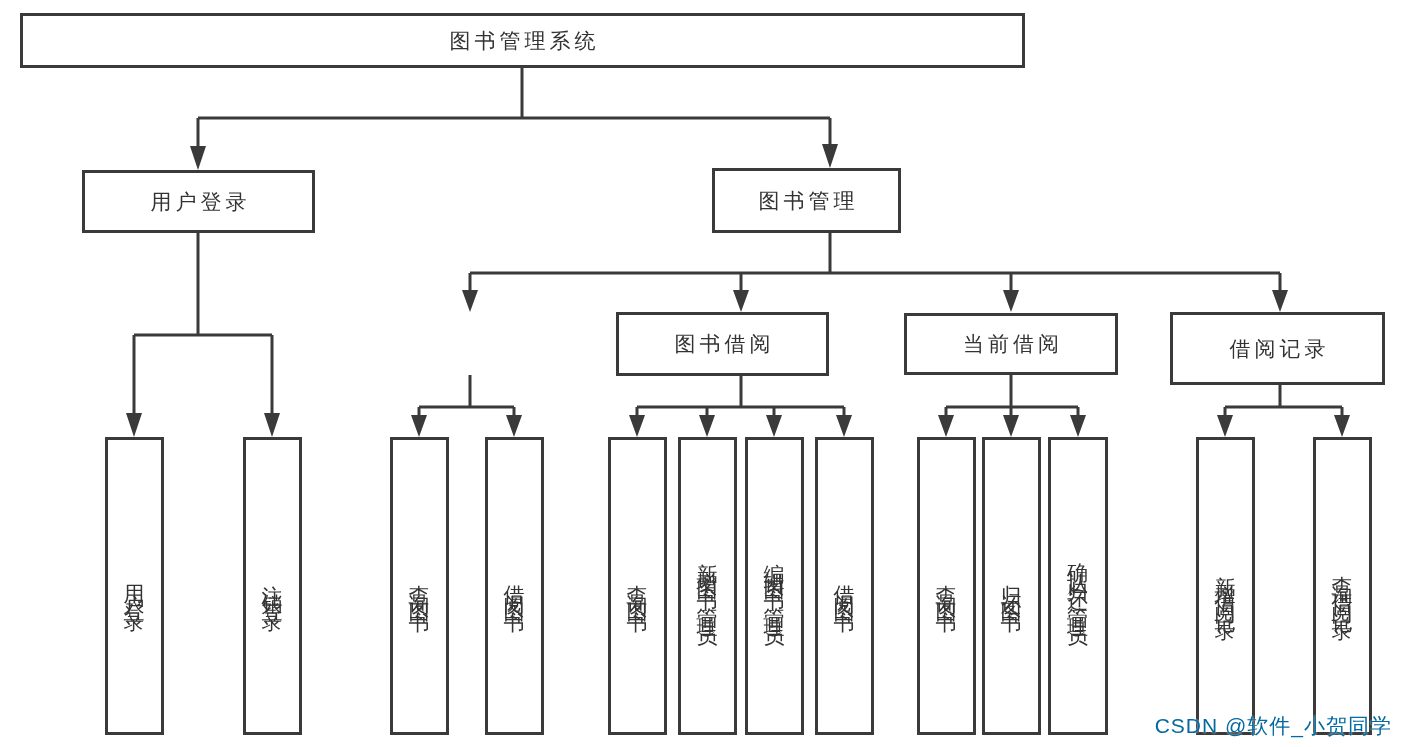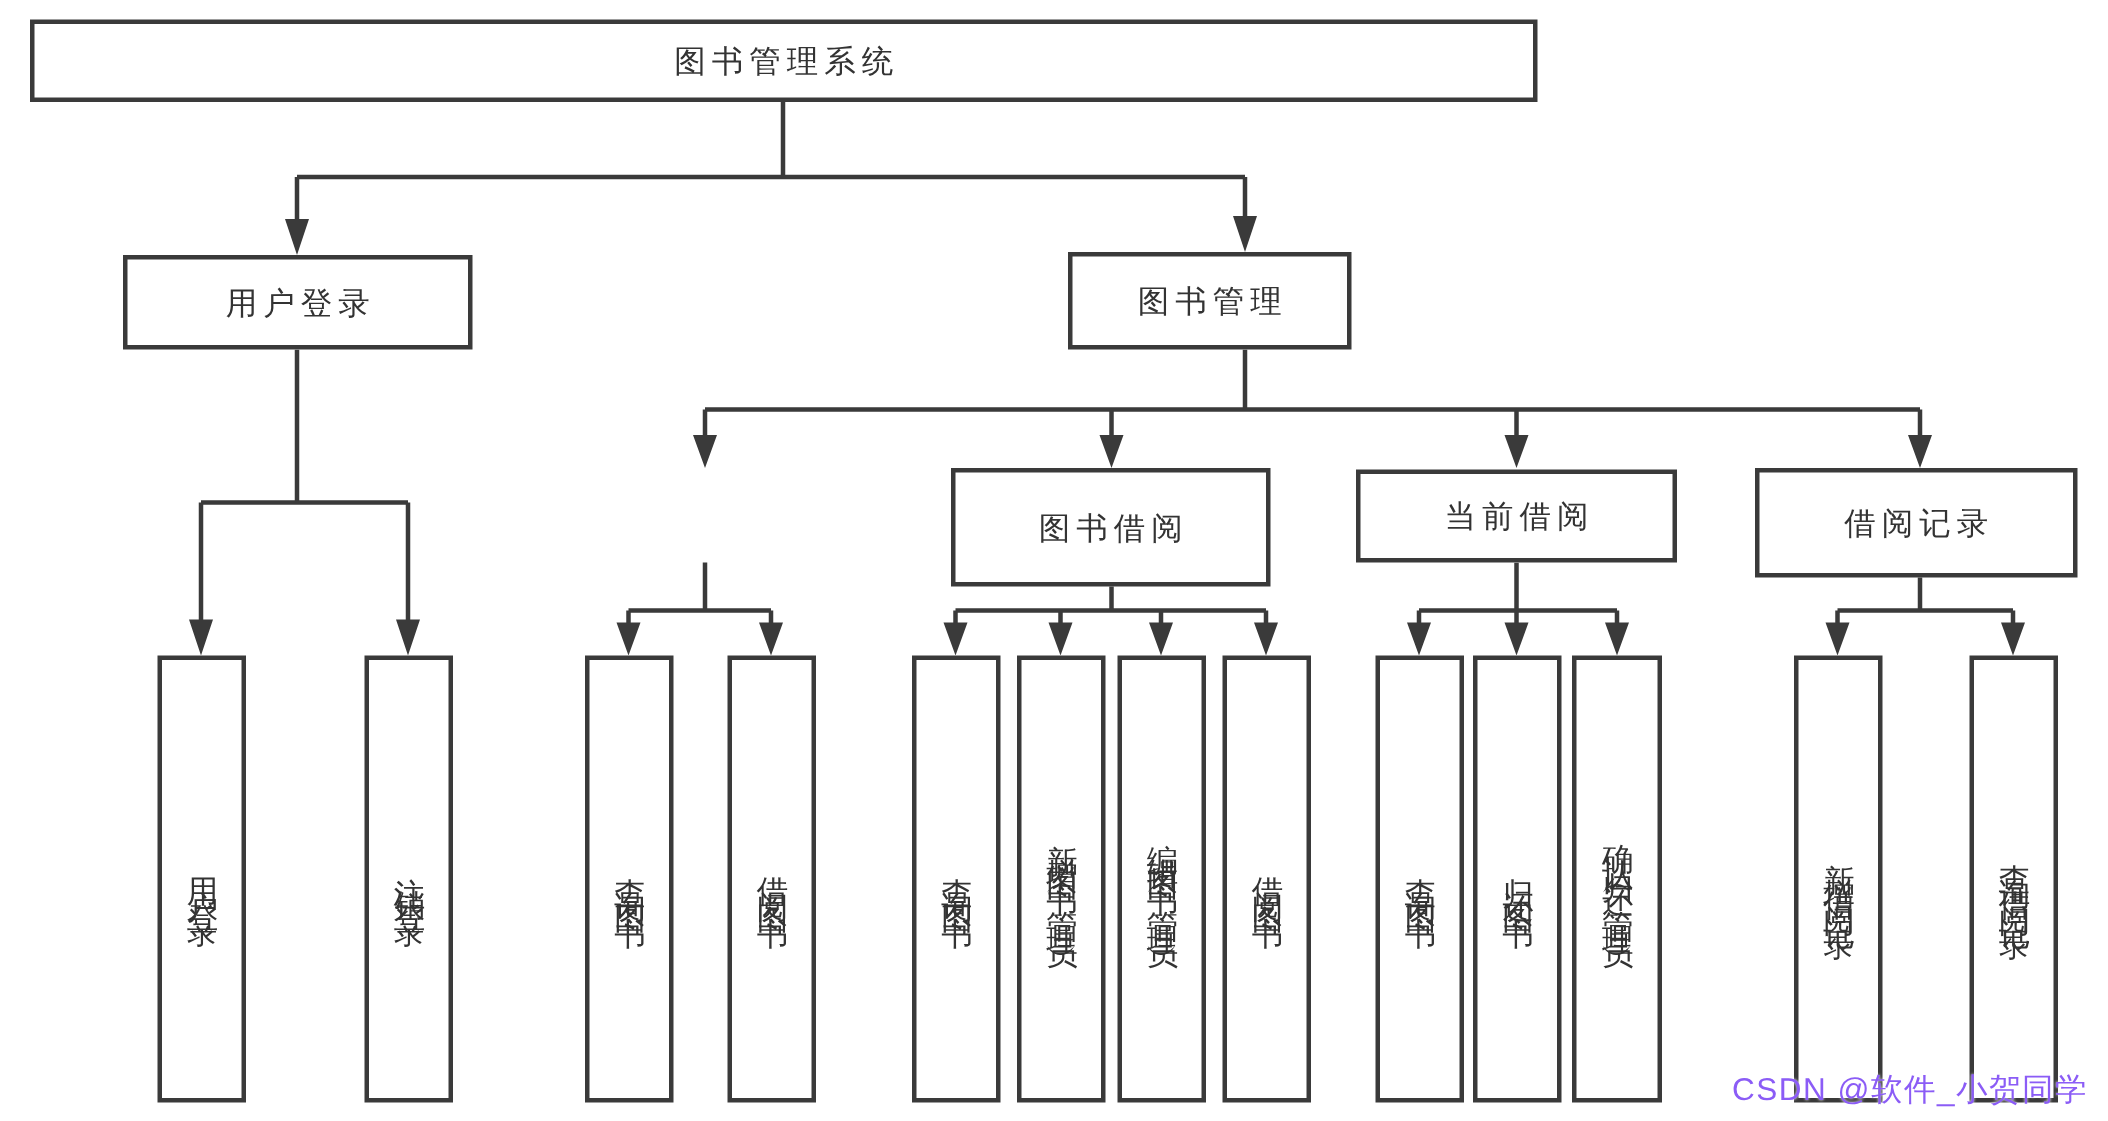--- a/index.html
+++ b/index.html
@@ -39,21 +39,21 @@
     writing-mode: vertical-rl;
     text-orientation: mixed;
     letter-spacing: 9px;
     line-height: 1;
   }
   .watermark {
     position: absolute;
     right: 13px; bottom: 7px;
     font-size: 21px;
     letter-spacing: 1px;
-    color: #8b5cf6;
+    color: #0369a1;
     text-shadow: 0 0 2px #ffffff;
     z-index: 10;
     white-space: nowrap;
   }
 </style>
 </head>
 <body>
 
 <div class="canvas">
 
@@ -78,21 +78,21 @@
     <span>图书管理系统</span>
   </div>
 
   <div class="node hnode" style="left:82px;top:170px;width:233px;height:63px">
     <span>用户登录</span>
   </div>
   <div class="node hnode" style="left:712px;top:168px;width:189px;height:65px">
     <span>图书管理</span>
   </div>
 
-  <div class="node hnode" style="left:634px;top:312px;width:213px;height:79px">
+  <div class="node hnode" style="left:616px;top:312px;width:213px;height:64px">
     <span>图书借阅</span>
   </div>
   <div class="node hnode" style="left:904px;top:313px;width:214px;height:62px">
     <span>当前借阅</span>
   </div>
   <div class="node hnode" style="left:1170px;top:312px;width:215px;height:73px">
     <span>借阅记录</span>
   </div>
 
   <div class="node vnode" style="left:105px">

